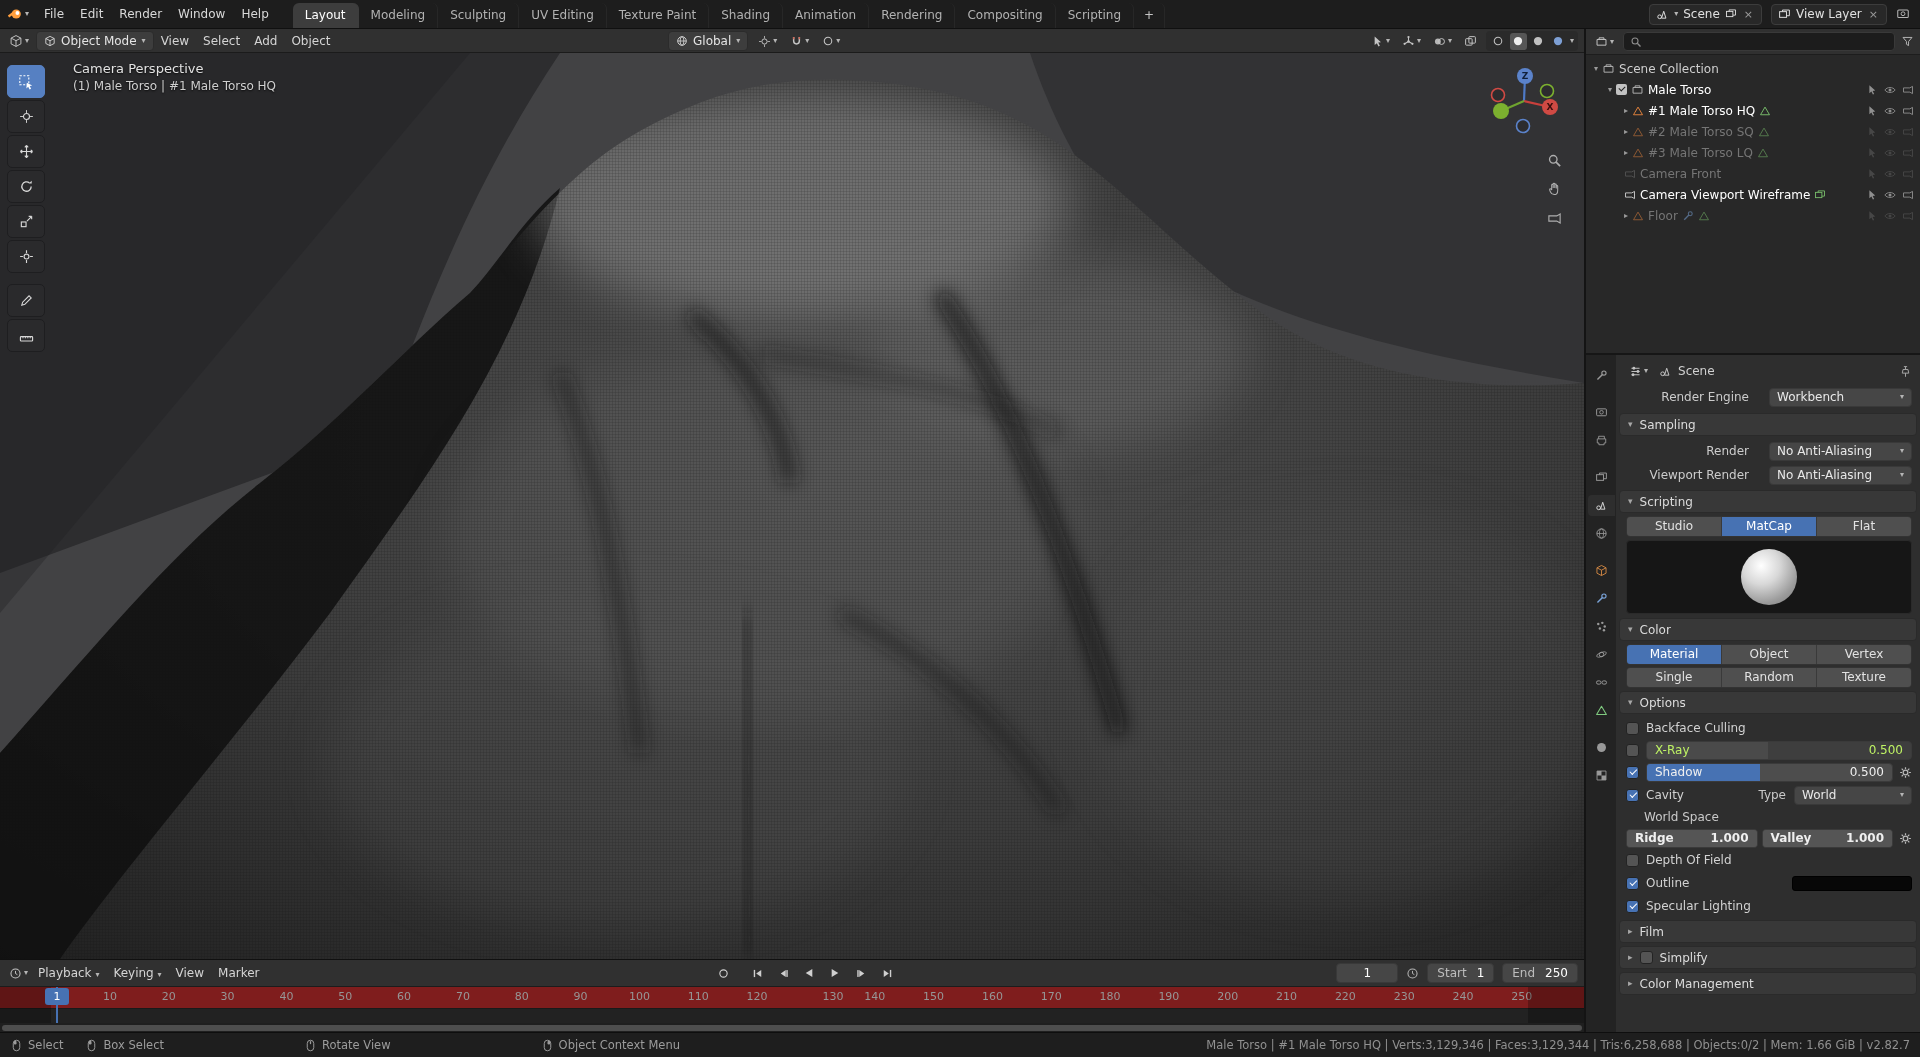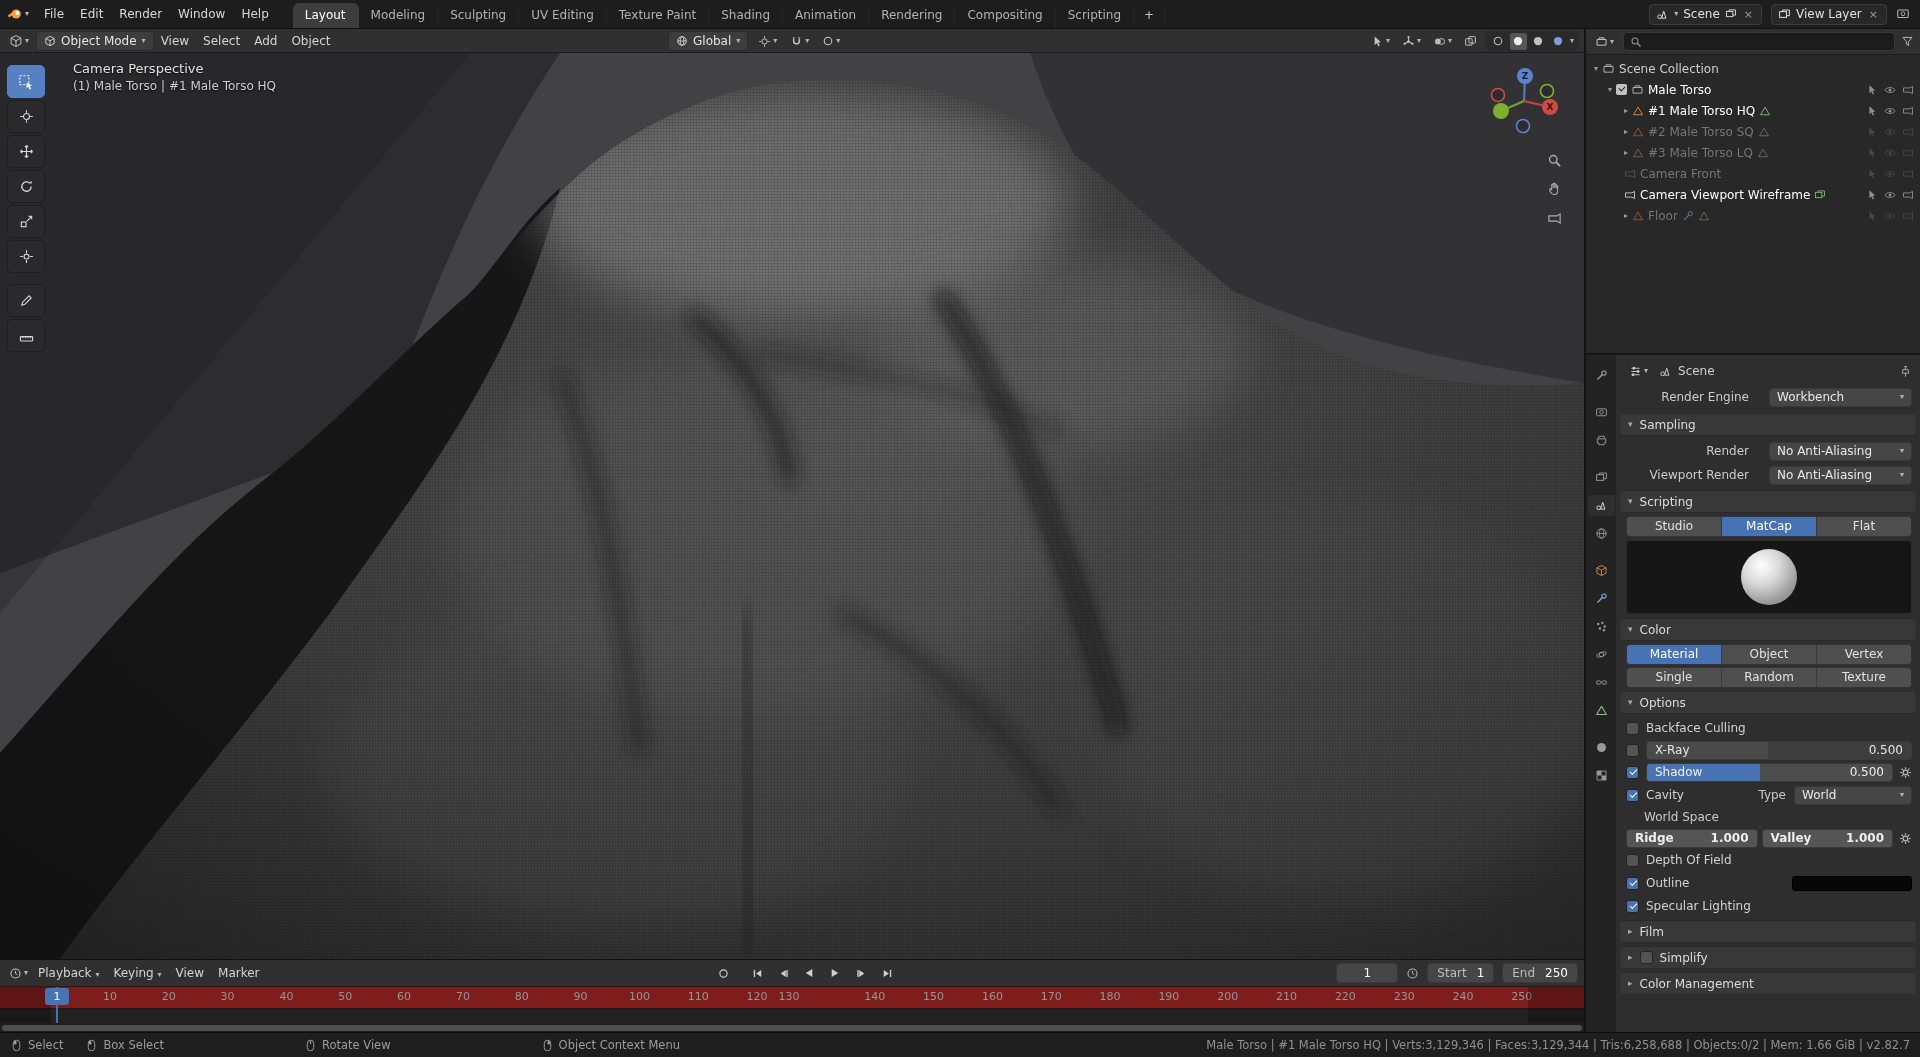--- a/index.html
+++ b/index.html
@@ -74,21 +74,21 @@
 .segi:last-child{border-right:none;}
 .segi.on{background:#4772b3;color:#fff;}
 .chk{width:13px;height:13px;border-radius:3px;background:#545454;border:1px solid #232323;position:relative;flex:none;margin-right:7px;}
 .chk.on{background:#4772b3;}
 .chk.on:after{content:"";position:absolute;left:2.6px;top:2.6px;width:6px;height:3.4px;border-left:1.8px solid #fff;border-bottom:1.8px solid #fff;transform:rotate(-45deg);}
 .clab{color:#d2d2d2;}
 .slider{flex:1;height:19px;background:#4d4d4d;border:1px solid #3a3a3a;border-radius:4px;position:relative;display:flex;align-items:center;justify-content:space-between;padding:0 8px;overflow:hidden;color:#efefef;}
 .slider .fill{position:absolute;left:0;top:0;bottom:0;background:#5c5c5c;}
 .slider .fill.blue{background:#4772b3;}
 .sl-lab,.sl-val{position:relative;z-index:1;}
-.slider.dim{background:#3e3e3e;color:#e5e5e5;}
+.slider.dim{background:#3e3e3e;color:#bef264;}
 .slider.dim .fill{background:#4a4a4a;}
 .gearc{color:#b9b9b9;margin-left:6px;}
 #matcap-box{margin:3px 8px 4px 10px;height:74px;background:#161616;border:1px solid #2a2a2a;border-radius:4px;position:relative;}
 #matcap-sphere{position:absolute;left:50%;top:50%;width:56px;height:56px;margin:-28px 0 0 -28px;border-radius:50%;background:radial-gradient(circle at 36% 30%,#ffffff,#d8d8d8 35%,#9b9b9b 70%,#787878 100%);}
 .typelab{margin-left:auto;color:#c9c9c9;padding-right:8px;}
 .w112{flex:0 0 118px;}
 .wslab{padding-left:18px;color:#c9c9c9;}
 .swatch{margin-left:auto;width:120px;height:15px;background:#070707;border:1px solid #000;border-radius:3px;}
 .half{flex:1;font-weight:bold;}
 .rvgap{width:4px;flex:none;}
@@ -1030,21 +1030,21 @@
         <span class="tick" style="left: 227.607px; text-align: center;">30</span>
         <span class="tick" style="left: 286.437px;">40</span>
         <span class="tick" style="left: 345.267px;">50</span>
         <span class="tick" style="left: 404.097px;">60</span>
         <span class="tick" style="left: 462.927px;">70</span>
         <span class="tick" style="left: 521.757px;">80</span>
         <span class="tick" style="left: 580.587px;">90</span>
         <span class="tick" style="left: 639.417px;">100</span>
         <span class="tick" style="left: 698.247px;">110</span>
         <span class="tick" style="left: 757.077px;">120</span>
-        <span class="tick" style="left: 789px;">130</span>
+        <span class="tick" style="left: 833px;">130</span>
         <span class="tick" style="left: 874.737px;">140</span>
         <span class="tick" style="left: 933.567px;">150</span>
         <span class="tick" style="left: 992.397px;">160</span>
         <span class="tick" style="left: 1051.23px;">170</span>
         <span class="tick" style="left: 1110.06px;">180</span>
         <span class="tick" style="left: 1168.89px;">190</span>
         <span class="tick" style="left: 1227.72px;">200</span>
         <span class="tick" style="left: 1286.55px;">210</span>
         <span class="tick" style="left: 1345.38px;">220</span>
         <span class="tick" style="left: 1404.21px;">230</span>

